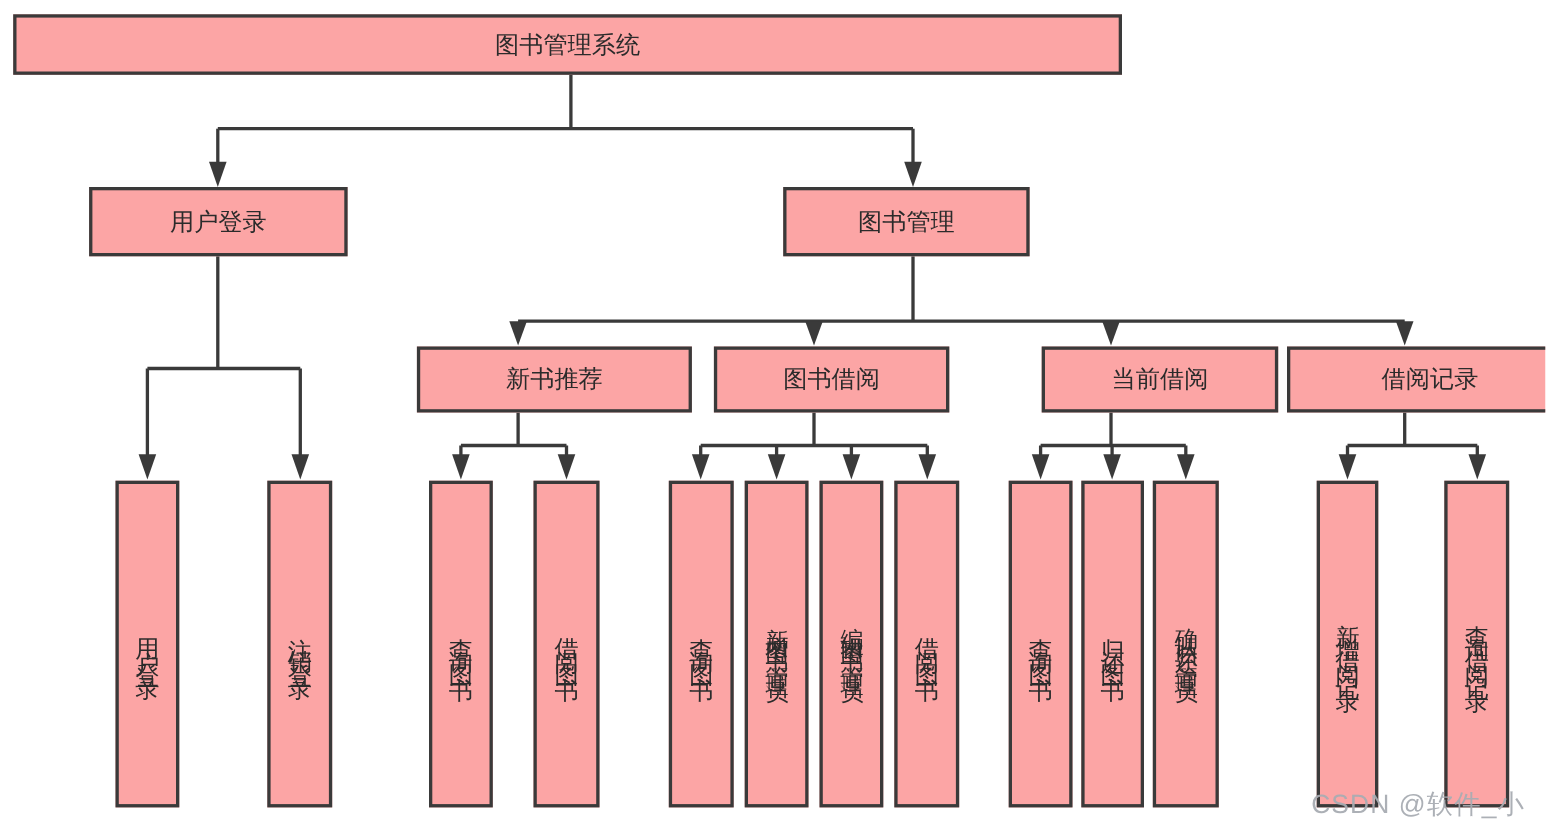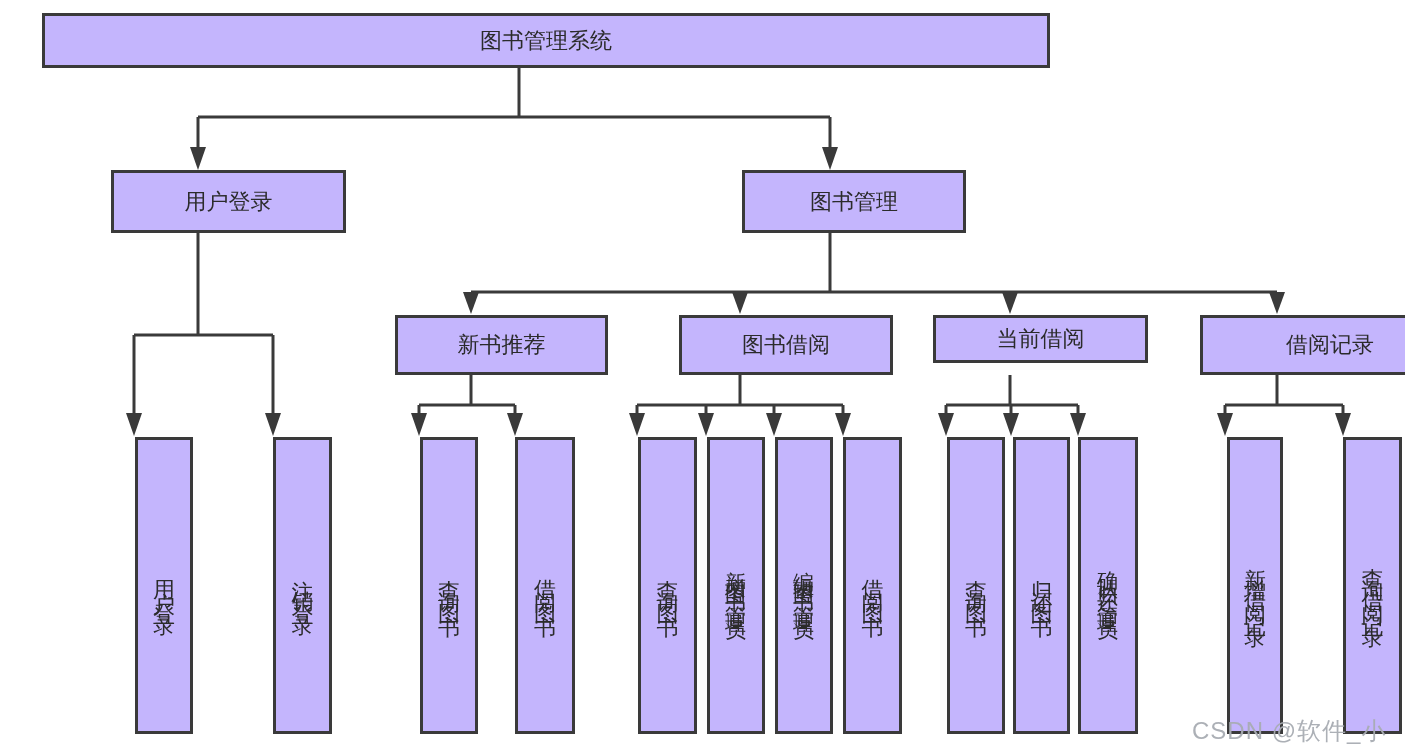--- a/index.html
+++ b/index.html
@@ -10,27 +10,26 @@
     font-family:"Liberation Sans","DejaVu Sans",sans-serif;
     overflow:hidden;
   }
   .connectors{position:absolute;left:0;top:0;width:1405px;height:747px;}
   .connectors line,.connectors path{stroke:#3a3a3a;stroke-width:3;fill:none;}
   .connectors polygon{fill:#3a3a3a;stroke:none;}
   .box{
     position:absolute;
     box-sizing:border-box;
     border:3px solid #3a3a3a;
-    background:#c4b5fd;
+    background:#fca5a5;
     display:flex;align-items:center;justify-content:center;
     color:#2b2b2b;
     font-size:22px;
     text-align:center;
     white-space:nowrap;
-    margin-left:30px;
   }
   .vbox .vtext{
     writing-mode:vertical-rl;
     letter-spacing:12px;
     font-size:22px;
     line-height:1;
   }
   .vbox .vtext.long{
     letter-spacing:7px;
     font-size:21px;
@@ -99,23 +98,23 @@
     <polygon points="1225,436 1217,413 1233,413"></polygon>
     <line x1="1343" y1="405" x2="1343" y2="415"></line>
     <polygon points="1343,436 1335,413 1351,413"></polygon>
   </svg>
 
   <div class="box" style="left:12px;top:13px;width:1008px;height:55px;">图书管理系统</div>
 
   <div class="box" style="left:81px;top:170px;width:235px;height:63px;">用户登录</div>
   <div class="box" style="left:712px;top:170px;width:224px;height:63px;">图书管理</div>
 
-  <div class="box" style="left:365px;top:315px;width:213px;height:60px;">新书推荐</div>
+  <div class="box" style="left:379px;top:315px;width:250px;height:60px;">新书推荐</div>
   <div class="box" style="left:649px;top:315px;width:214px;height:60px;">图书借阅</div>
-  <div class="box" style="left:903px;top:315px;width:215px;height:48px;">当前借阅</div>
+  <div class="box" style="left:947px;top:315px;width:215px;height:60px;">当前借阅</div>
   <div class="box" style="left:1170px;top:315px;width:260px;height:60px;">借阅记录</div>
 
   <div class="box vbox" style="left:105px;top:437px;width:58px;height:297px;">
     <span class="vtext">用户登录</span>
   </div>
   <div class="box vbox" style="left:243px;top:437px;width:59px;height:297px;">
     <span class="vtext">注销登录</span>
   </div>
 
   <div class="box vbox" style="left:390px;top:437px;width:58px;height:297px;">

